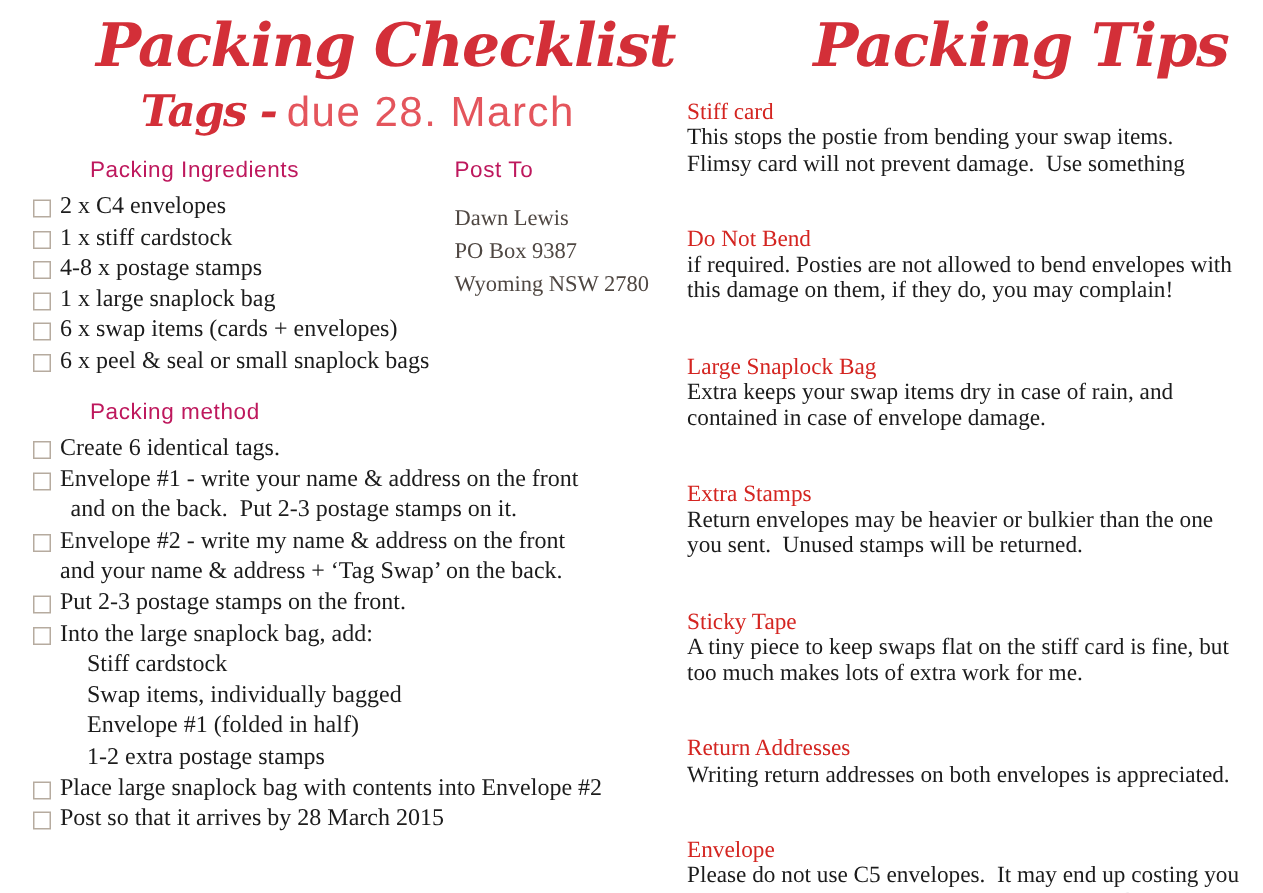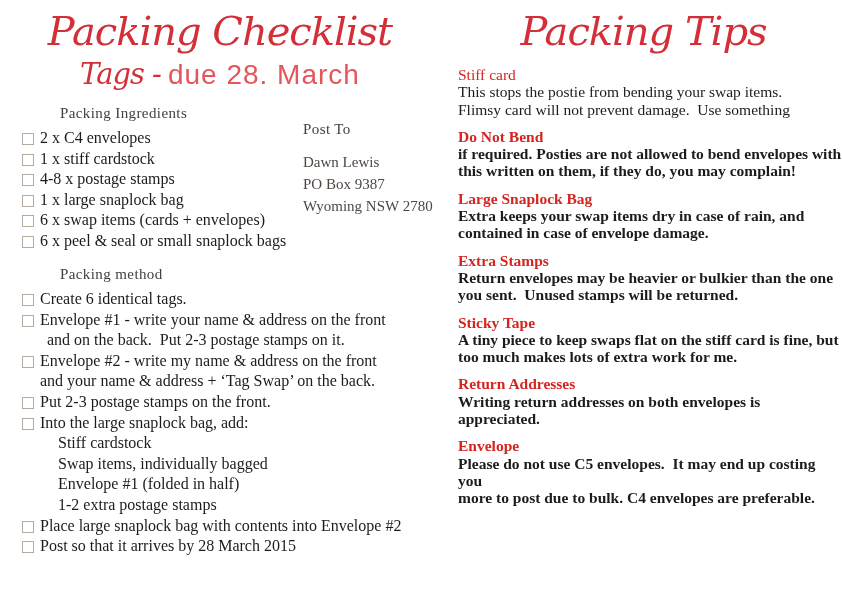--- a/index.html
+++ b/index.html
@@ -1,60 +1,60 @@
 <!DOCTYPE html>
 <html><head>
 <meta charset="utf-8">
 <style>
   html,body{margin:0;padding:0;background:#fff;}
   .page{
     position:relative;width:842px;height:595px;background:#ffffff;overflow:hidden;
     font-family:"Liberation Serif",serif;color:#1c1c1c;
   }
   .script{
-    font-family:"DejaVu Serif",serif;font-style:italic;font-weight:normal;letter-spacing:-1px;
+    font-family:"DejaVu Serif",serif;font-style:italic;font-weight:bold;letter-spacing:-1px;padding-left:37px;
   }
   
   .l-title{
     position:absolute;left:0;top:8px;width:440px;text-align:center;
     font-size:40px;line-height:46px;color:#d32f38;
   }
   .l-subtitle{
     position:absolute;left:0;top:56px;width:440px;text-align:center;
     font-size:28px;line-height:36px;
   }
   .l-subtitle .sub-script{color:#d32f38;font-size:29px;}
   .l-subtitle .sub-plain{
     color:#e4555c;font-family:"Liberation Sans",sans-serif;font-weight:400;letter-spacing:1px;
   }
   .sec-heading{
-    font-family:Liberation Serif, serif;font-size:15px;line-height:19px;
-    color:#404040;letter-spacing:0.4px;
+    font-family:Liberation Sans, sans-serif;font-size:15px;line-height:19px;
+    color:#be185d;letter-spacing:0.4px;
   }
   .sec-ingredients{position:absolute;left:22px;top:104px;width:420px;}
   .sec-method{position:absolute;left:22px;top:265px;width:420px;}
   .sec-ingredients .sec-heading,.sec-method .sec-heading{margin-left:38px;margin-bottom:5px;}
   .items{font-size:16px;}
   .item{position:relative;padding-left:18px;}
   .item .cb{
     position:absolute;left:0;top:5px;width:10px;height:10px;
     border:1px solid #b6ab9f;background:#fff;
   }
   .item.sub{padding-left:36px;}
   .line{line-height:20.6px;white-space:pre-wrap;}
-  .post-to{position:absolute;left:303px;top:120px;width:150px;}
+  .post-to{position:absolute;left:303px;top:104px;width:150px;}
   .post-to .sec-heading{margin-bottom:12px;}
   .addr-line{font-size:15px;line-height:22px;color:#4f4742;}
   
   .r-title{
     position:absolute;left:445px;top:8px;width:397px;text-align:center;
     font-size:40px;line-height:46px;color:#d32f38;
   }
   .tips{position:absolute;left:458px;top:66px;width:384px;}
-  .tip + .tip{margin-top:10px;font-weight:bold;}
+  .tip + .tip{margin-top:33px;}
   .tip-h{font-size:15.5px;line-height:17.3px;color:#d42521;}
   .tip-line{font-size:15.5px;line-height:17.3px;color:#1c1c1c;white-space:pre-wrap;}
 </style>
 </head>
 <body>
 
 <div class="page">
 
   <div class="l-title script">Packing Checklist</div>
   <div class="l-subtitle">
@@ -156,21 +156,21 @@
   <div class="r-title script">Packing Tips</div>
   <div class="tips">
       <div class="tip">
     <div class="tip-h">Stiff card</div>
   <div class="tip-line">This stops the postie from bending your swap items.</div>
         <div class="tip-line">Flimsy card will not prevent damage.  Use something</div>
       </div>
       <div class="tip">
     <div class="tip-h">Do Not Bend</div>
         <div class="tip-line">if required. Posties are not allowed to bend envelopes with</div>
-        <div class="tip-line">this written on them, if they do, you may complain!</div>
+        <div class="tip-line">this damage on them, if they do, you may complain!</div>
       </div>
       <div class="tip">
     <div class="tip-h">Large Snaplock Bag</div>
   <div class="tip-line">Extra keeps your swap items dry in case of rain, and</div>
         <div class="tip-line">contained in case of envelope damage.</div>
       </div>
       <div class="tip">
     <div class="tip-h">Extra Stamps</div>
   <div class="tip-line">Return envelopes may be heavier or bulkier than the one</div>
         <div class="tip-line">you sent.  Unused stamps will be returned.</div>

